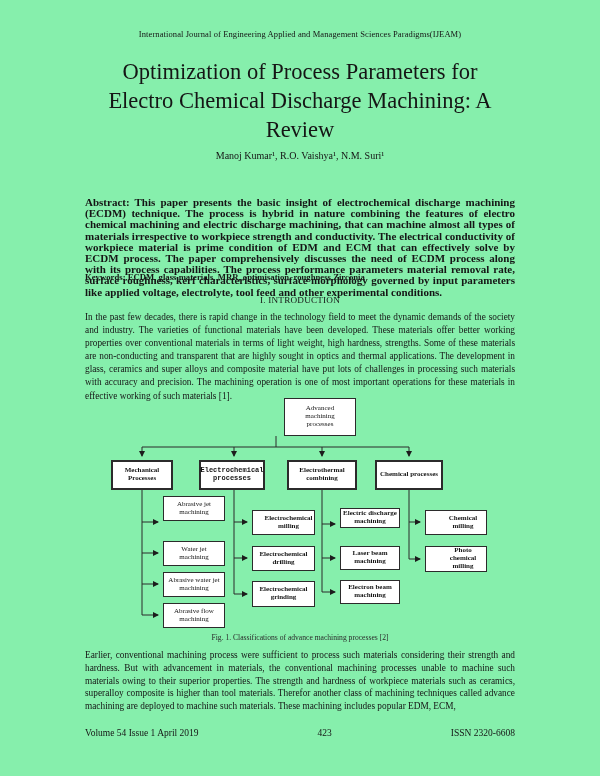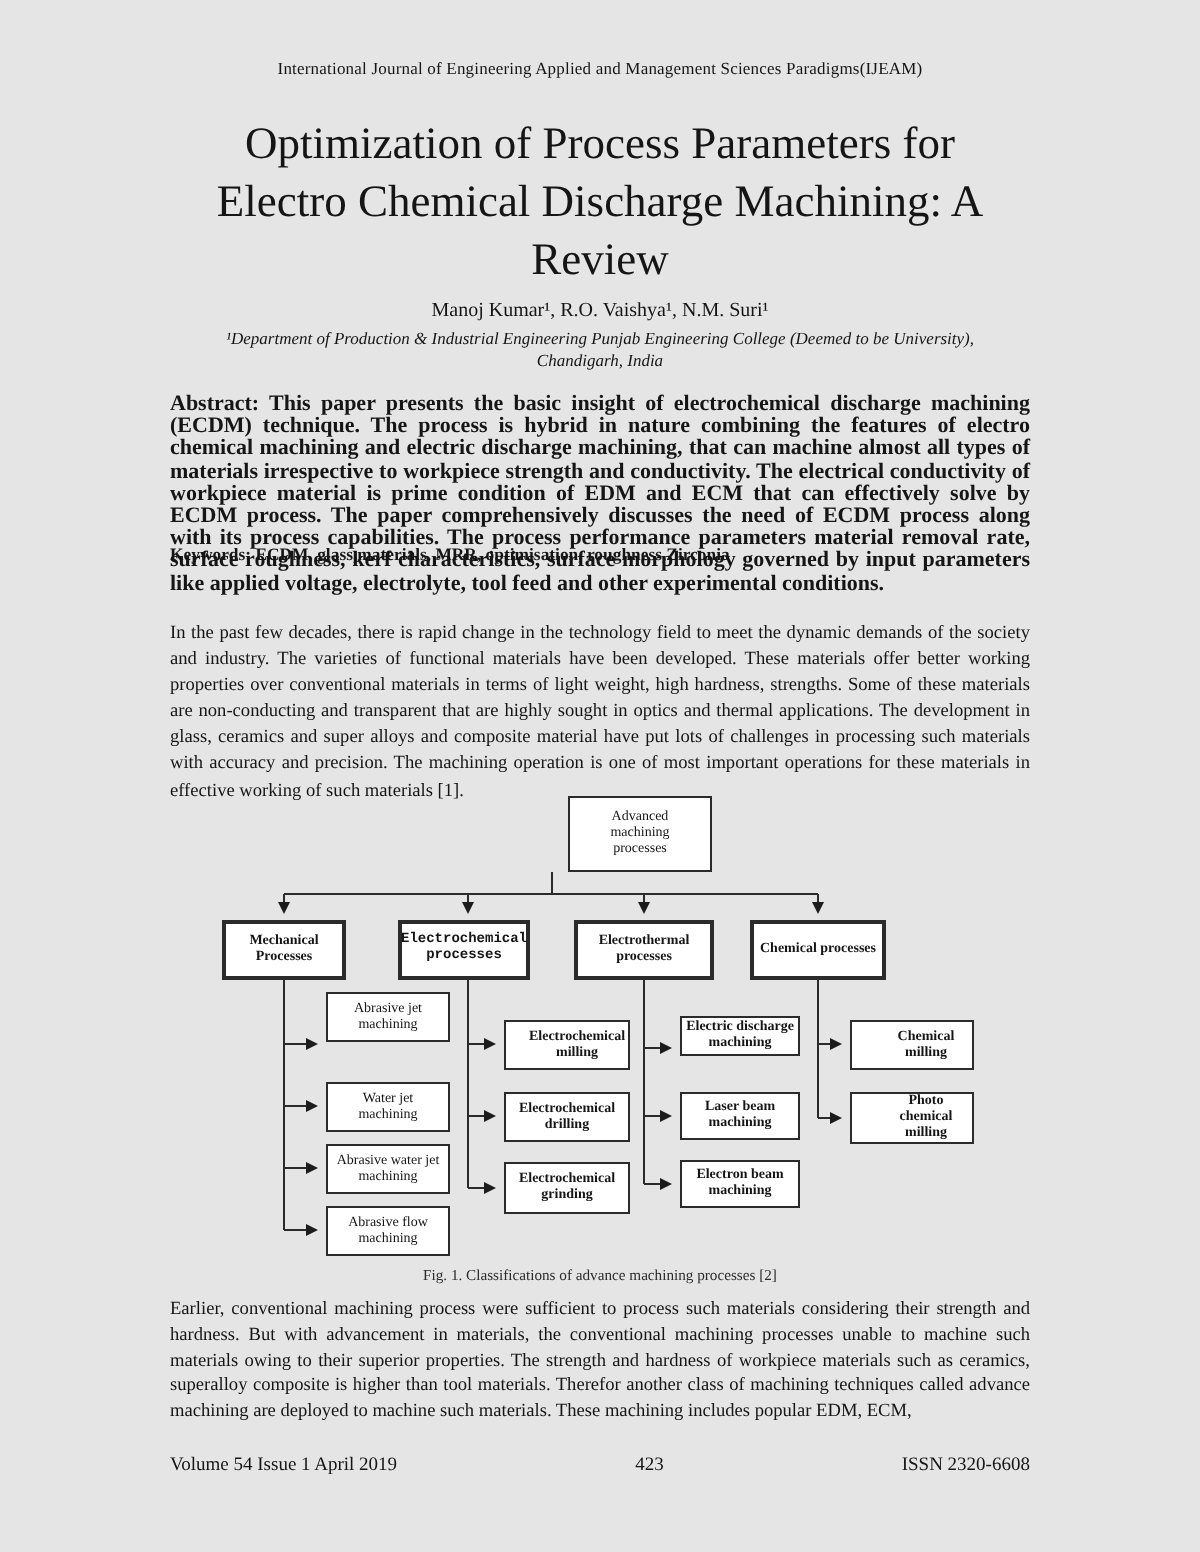--- a/index.html
+++ b/index.html
@@ -1,17 +1,17 @@
 <!DOCTYPE html>
 <html><head>
 <meta charset="utf-8">
 <style>
   html,body { margin:0; padding:0; background:#ffffff; }
   .page {
-    position:relative; width:600px; height:776px; background:#e5e5e5;
+    position:relative; width:600px; height:776px; background:#86efac;
     font-family:"Liberation Serif","DejaVu Serif",serif; color:#151515;
     overflow:hidden;
   }
   .journal-header {
     position:absolute; top:29px; left:0; width:600px; text-align:center;
     font-size:8.5px; letter-spacing:.1px;
   }
   .title {
     position:absolute; top:57px; left:60px; width:480px; margin:0;
     font-size:22.5px; font-weight:normal; line-height:29px; text-align:center;
@@ -84,29 +84,26 @@
   <div class="journal-header">International Journal of Engineering Applied and Management Sciences Paradigms(IJEAM)</div>
 
   <h1 class="title">
     <span class="tline">Optimization of Process Parameters for</span>
     <span class="tline">Electro Chemical Discharge Machining: A</span>
     <span class="tline">Review</span>
   </h1>
 
   <div class="authors">Manoj Kumar¹, R.O. Vaishya¹, N.M. Suri¹</div>
 
-  <div class="affiliation">
-    <span class="aline">¹Department of Production &amp; Industrial Engineering Punjab Engineering College (Deemed to be University),</span>
-    <span class="aline">Chandigarh, India</span>
-  </div>
 
   <p class="abstract">Abstract: This paper presents the basic insight of electrochemical discharge machining (ECDM) technique. The process is hybrid in nature combining the features of electro chemical machining and electric discharge machining, that can machine almost all types of materials irrespective to workpiece strength and conductivity. The electrical conductivity of workpiece material is prime condition of EDM and ECM that can effectively solve by ECDM process. The paper comprehensively discusses the need of ECDM process along with its process capabilities. The process performance parameters material removal rate, surface roughness, kerf characteristics, surface morphology governed by input parameters like applied voltage, electrolyte, tool feed and other experimental conditions.</p>
 
   <p class="keywords">Keywords: ECDM, glass,materials, MRR, optimisation, roughness,Zirconia</p>
 
+  <div class="sec-heading">I. INTRODUCTION</div>
 
   <p class="bodytext para1">In the past few decades, there is rapid change in the technology field to meet the dynamic demands of the society and industry. The varieties of functional materials have been developed. These materials offer better working properties over conventional materials in terms of light weight, high hardness, strengths. Some of these materials are non-conducting and transparent that are highly sought in optics and thermal applications. The development in glass, ceramics and super alloys and composite material have put lots of challenges in processing such materials with accuracy and precision. The machining operation is one of most important operations for these materials in effective working of such materials [1].</p>
 
   <div class="figure">
     <svg width="430" height="232" viewBox="0 0 430 232">
       <defs>
         <marker id="arr" markerWidth="7" markerHeight="7" refX="5" refY="3" orient="auto">
           <path d="M0,0 L6,3 L0,6 z" fill="#1c1c1c"></path>
         </marker>
       </defs>
@@ -137,21 +134,21 @@
         <path d="M324,92 V161"></path>
         <path d="M324,124 H335" marker-end="url(#arr)"></path>
         <path d="M324,161 H335" marker-end="url(#arr)"></path>
       </g>
     </svg>
 
     <div class="fc fc-root">Advanced machining processes</div>
 
     <div class="fc b2 fc-h-mech">Mechanical Processes</div>
     <div class="fc b2 fc-h-elch">Electrochemical processes</div>
-    <div class="fc b2 fc-h-elth">Electrothermal processes</div>
+    <div class="fc b2 fc-h-elth">Electrothermal combining</div>
     <div class="fc b2 fc-h-chem">Chemical processes</div>
 
     <div class="fc c1 c1a">Abrasive jet machining</div>
     <div class="fc c1 c1b">Water jet machining</div>
     <div class="fc c1 c1c">Abrasive water jet machining</div>
     <div class="fc c1 c1d">Abrasive flow machining</div>
 
     <div class="fc bold c2 c2a">Electrochemical milling</div>
     <div class="fc bold c2 c2b">Electrochemical drilling</div>
     <div class="fc bold c2 c2c">Electrochemical grinding</div>

